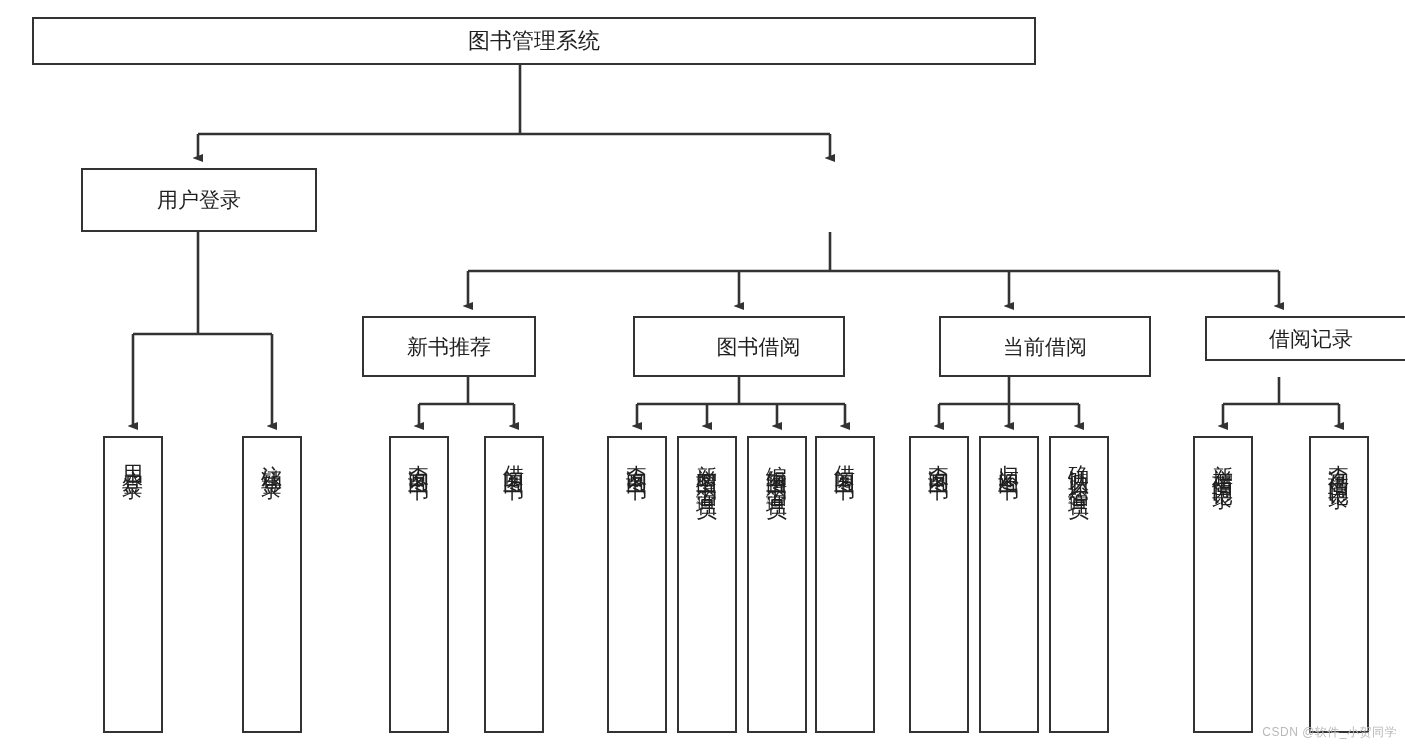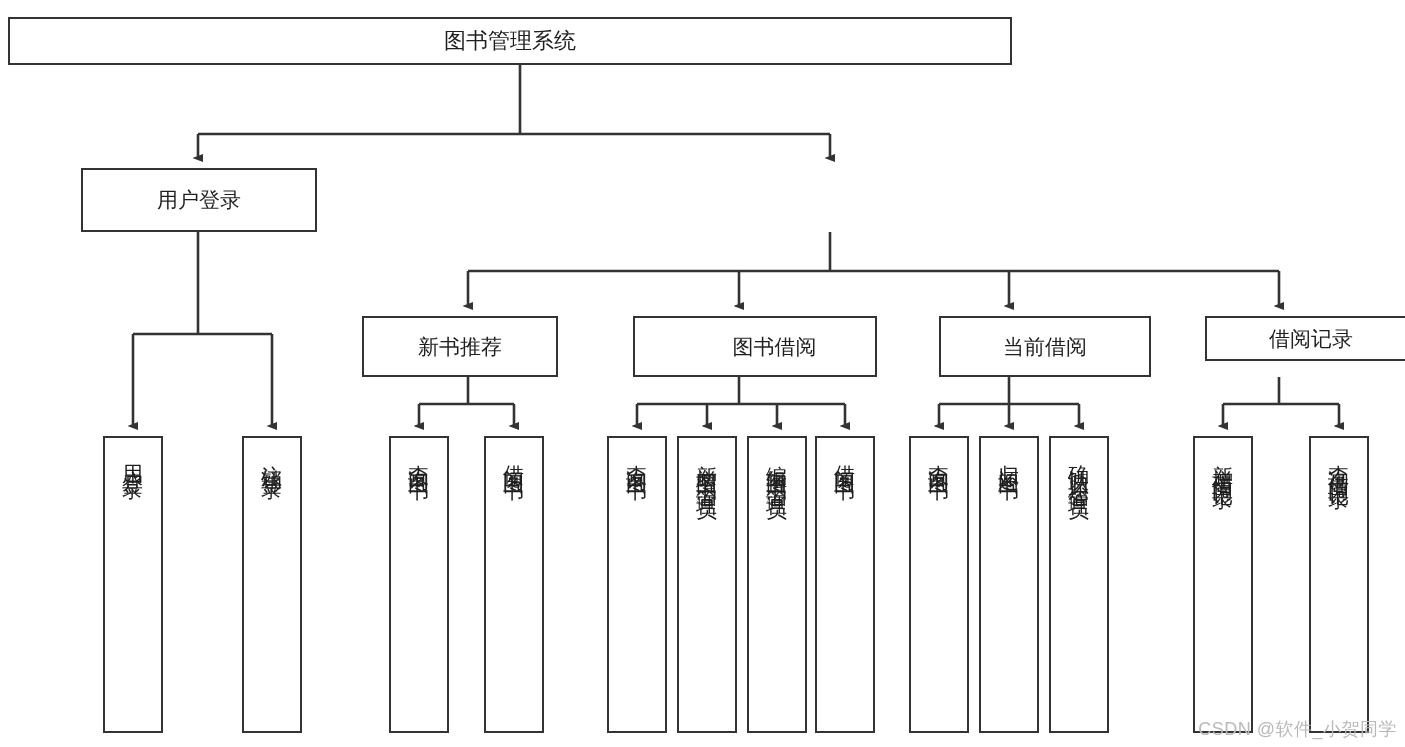--- a/index.html
+++ b/index.html
@@ -15,21 +15,21 @@
   .node.root .label{font-size:22px;}
   .node.vert{align-items:flex-start;padding-top:10px;}
   .node.vert .label{
       writing-mode:vertical-rl;
       text-orientation:upright;
       font-size:21px;
       letter-spacing:5px;
       line-height:1;
       white-space:nowrap;
   }
-  .watermark{position:absolute;right:8px;bottom:6px;font-size:18px;
+  .watermark{position:absolute;right:8px;bottom:6px;font-size:12px;
       color:#b9b9b9;letter-spacing:.5px;white-space:nowrap;}
 </style>
 </head>
 <body>
 
 <div id="diagram-root">
 
   <svg id="edges" viewBox="0 0 1405 747" xmlns="http://www.w3.org/2000/svg">
     <defs>
       <marker id="arrow" markerWidth="10" markerHeight="10" refX="4" refY="5" orient="auto" markerUnits="userSpaceOnUse">
@@ -74,32 +74,32 @@
       <path d="M1009,404 L1009,426" marker-end="url(#arrow)"></path>
       <path d="M1079,404 L1079,426" marker-end="url(#arrow)"></path>
 
       <path d="M1279,377 L1279,404"></path>
       <path d="M1223,404 L1339,404"></path>
       <path d="M1223,404 L1223,426" marker-end="url(#arrow)"></path>
       <path d="M1339,404 L1339,426" marker-end="url(#arrow)"></path>
     </g>
   </svg>
 
-  <div class="node root horiz" style="left:8px;top:17px;width:1004px;height:48px;">
+  <div class="node root horiz" style="left:32px;top:17px;width:1004px;height:48px;">
     <span class="label">图书管理系统</span>
   </div>
 
   <div class="node horiz" style="left:81px;top:168px;width:236px;height:64px;">
     <span class="label">用户登录</span>
   </div>
 
-  <div class="node horiz" style="left:362px;top:316px;width:196px;height:61px;">
+  <div class="node horiz" style="left:362px;top:316px;width:174px;height:61px;">
     <span class="label">新书推荐</span>
   </div>
-  <div class="node horiz" style="left:633px;top:316px;width:244px;height:61px;padding-left:39px;">
+  <div class="node horiz" style="left:633px;top:316px;width:212px;height:61px;padding-left:39px;">
     <span class="label">图书借阅</span>
   </div>
   <div class="node horiz" style="left:939px;top:316px;width:212px;height:61px;">
     <span class="label">当前借阅</span>
   </div>
   <div class="node horiz" style="left:1173px;top:316px;width:212px;height:45px;margin-left:32px;">
     <span class="label">借阅记录</span>
   </div>
 
   <div class="node vert" style="left:103px;top:436px;width:60px;height:297px;">

